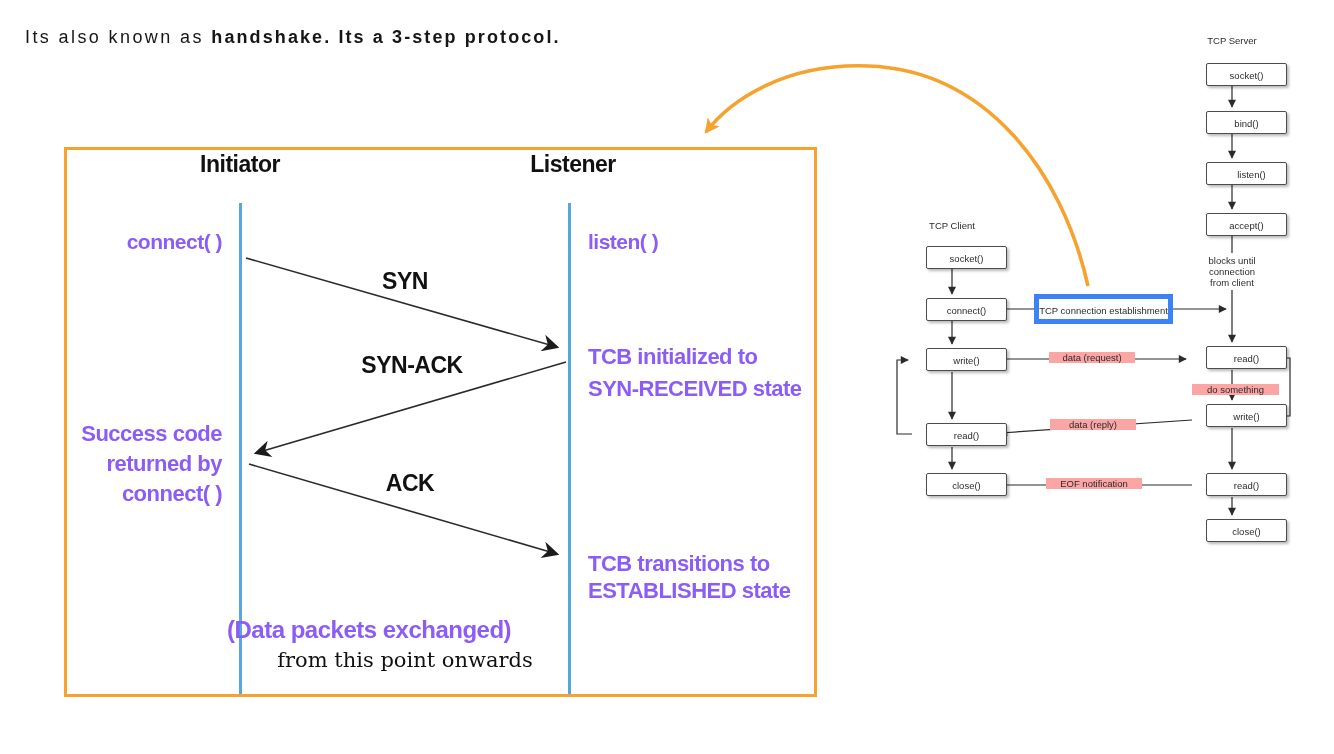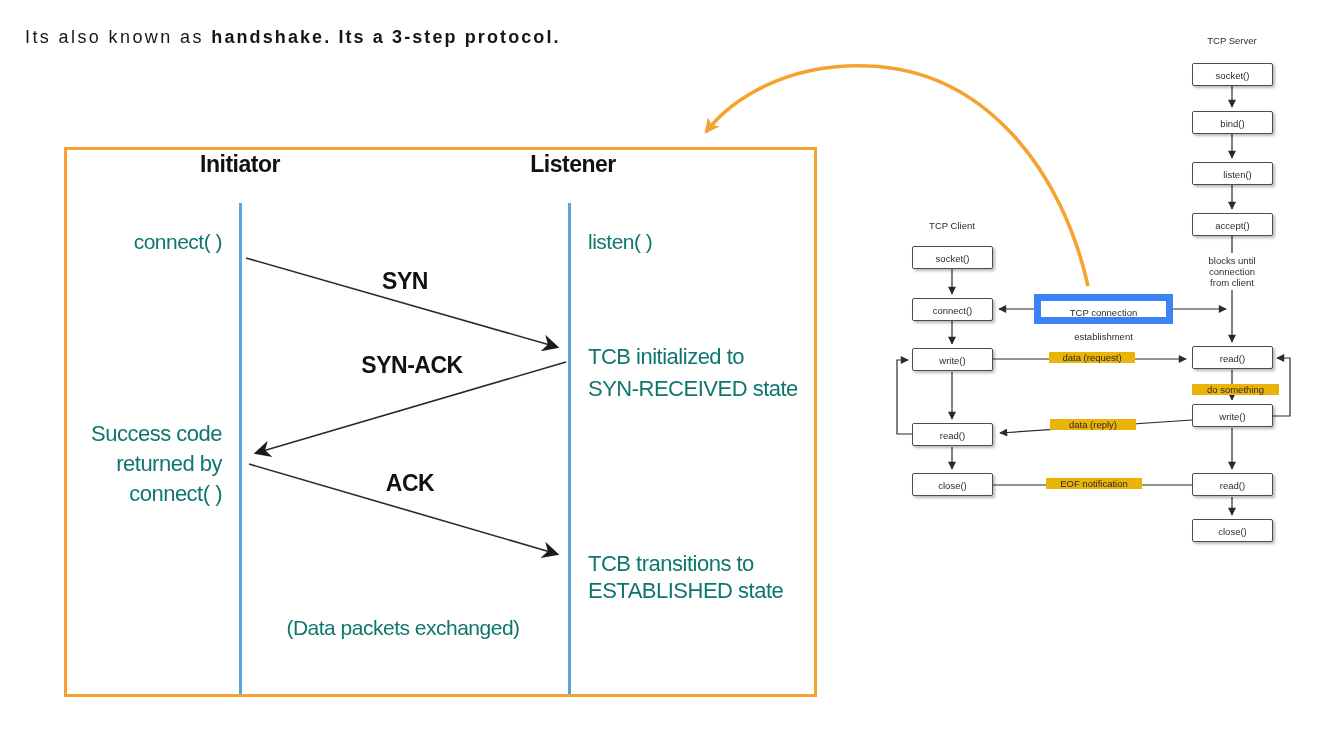--- a/index.html
+++ b/index.html
@@ -8,36 +8,36 @@
     font-family:"Liberation Sans",sans-serif;color:#1a1a1a;
   }
   .abs{position:absolute;}
   
   .heading{left:25px;top:27px;font-size:18px;letter-spacing:2.4px;color:#161616;white-space:nowrap;}
   .heading .bold{font-weight:bold;letter-spacing:2.1px;}
   
   .hs-box{left:64px;top:147px;width:753px;height:550px;border:3px solid #F6A22E;box-sizing:border-box;background:transparent;}
   .hs-title{font-weight:bold;font-size:23px;letter-spacing:-0.5px;text-align:center;color:#111;}
   .timeline{width:3px;background:#58A7DC;}
-  .hs-text{font-weight:normal;letter-spacing:-0.5px;color:#0f766e;}
+  .hs-text{font-weight:bold;letter-spacing:-0.5px;color:#8b5cf6;}
   .pre{white-space:pre-line;}
   .hs-msg{font-weight:bold;font-size:23px;letter-spacing:-0.5px;text-align:center;color:#111;}
   .hs-serif{font-family:"DejaVu Serif",serif;font-weight:normal;letter-spacing:0;}
   
   .fc-box{
     width:81px;height:23px;line-height:23px;text-align:center;background:#fff;
     border:1.4px solid #4d4d4d;border-radius:2px;box-sizing:border-box;
-    font-size:9.5px;color:#2b2b2b;box-shadow:2px 2px 3px rgba(0,0,0,0.28);z-index:2;
+    font-size:9.5px;color:#2b2b2b;box-shadow:2px 2px 3px rgba(0,0,0,0.28);z-index:2;margin-left:14px;
   }
   .fc-label{font-size:9.5px;color:#2b2b2b;text-align:center;z-index:2;}
   .fc-title{font-size:9.5px;color:#2b2b2b;text-align:center;z-index:2;}
   .fc-note{font-size:9.5px;line-height:11px;color:#2b2b2b;text-align:center;z-index:2;}
-  .fc-conn-label{background:#eab308;padding:0 3px;z-index:2;}
+  .fc-conn-label{background:#fca5a5;padding:0 3px;z-index:2;}
   .est-box{
-    left:1034px;top:294px;width:139px;height:30px;border:7px solid #3b82f6;box-sizing:border-box;
+    left:1034px;top:294px;width:139px;height:30px;border:5px solid #3b82f6;box-sizing:border-box;
     background:#fff;font-size:9.5px;line-height:24px;text-align:center;color:#2b2b2b;z-index:2;
   }
   svg.layer{position:absolute;left:0;top:0;z-index:1;}
 </style>
 </head>
 <body>
 
 <div class="stage">
 
   <svg class="layer" width="1334" height="754" viewBox="0 0 1334 754">
@@ -110,21 +110,22 @@
   <div class="abs hs-msg" style="left:350px;top:470px;width:120px;">ACK</div>
 
   <div class="abs hs-text pre" style="left:588px;top:341px;width:232px;font-size:22px;line-height:32px;">TCB initialized to
 SYN-RECEIVED state</div>
   <div class="abs hs-text pre" style="left:64px;top:419px;width:158px;font-size:22px;line-height:30px;text-align:right;">Success code
 returned by
 connect( )</div>
   <div class="abs hs-text pre" style="left:588px;top:550px;width:232px;font-size:22px;line-height:27px;">TCB transitions to
 ESTABLISHED state</div>
 
-  <div class="abs hs-text" style="left:243px;top:616px;width:320px;font-size:21px;text-align:center;">(Data packets exchanged)</div>
+  <div class="abs hs-text" style="left:227px;top:616px;width:320px;font-size:24px;text-align:left;">(Data packets exchanged)</div>
+  <div class="abs hs-serif" style="left:245px;top:648px;width:320px;font-size:21px;text-align:center;color:#111;">from this point onwards</div>
 
   <div class="abs fc-title" style="left:902px;top:220px;width:100px;">TCP Client</div>
   <div class="abs fc-box" style="left:912px;top:246px;">socket()</div>
   <div class="abs fc-box" style="left:912px;top:298px;">connect()</div>
   <div class="abs fc-box" style="left:912px;top:348px;">write()</div>
   <div class="abs fc-box" style="left:912px;top:423px;">read()</div>
   <div class="abs fc-box" style="left:912px;top:473px;">close()</div>
 
   <div class="abs fc-title" style="left:1182px;top:35px;width:100px;">TCP Server</div>
   <div class="abs fc-box" style="left:1192px;top:63px;">socket()</div>

